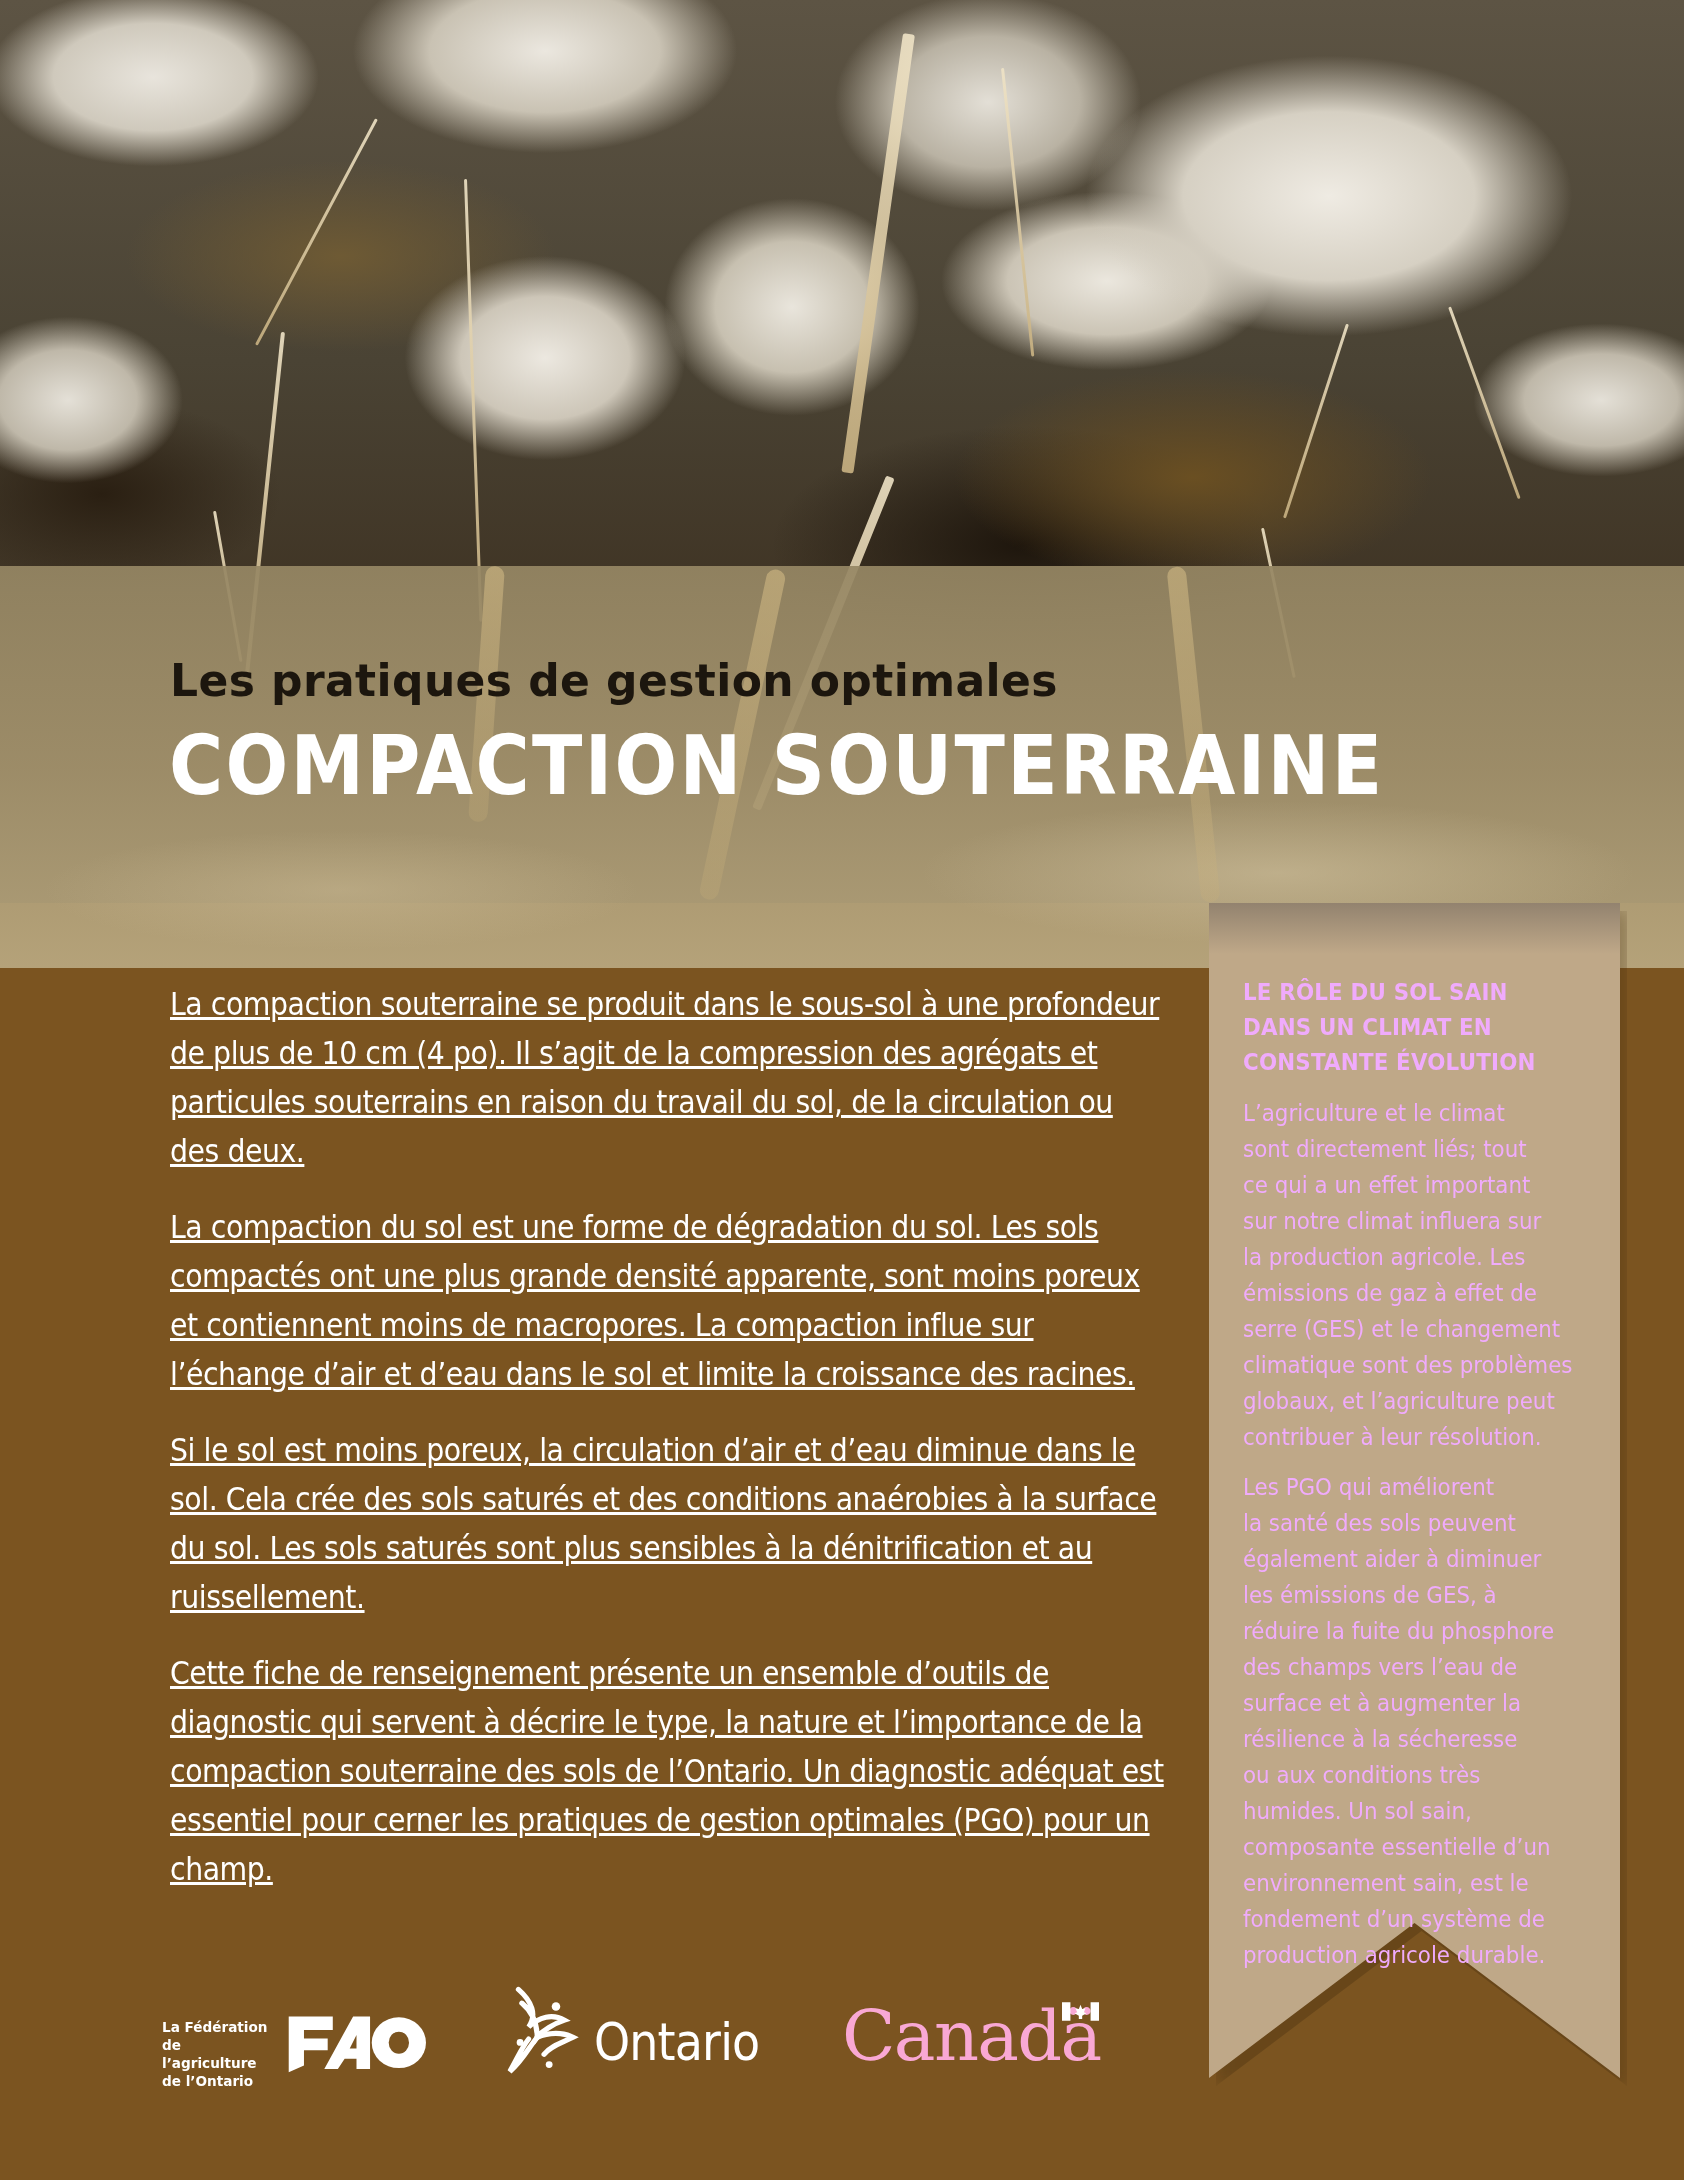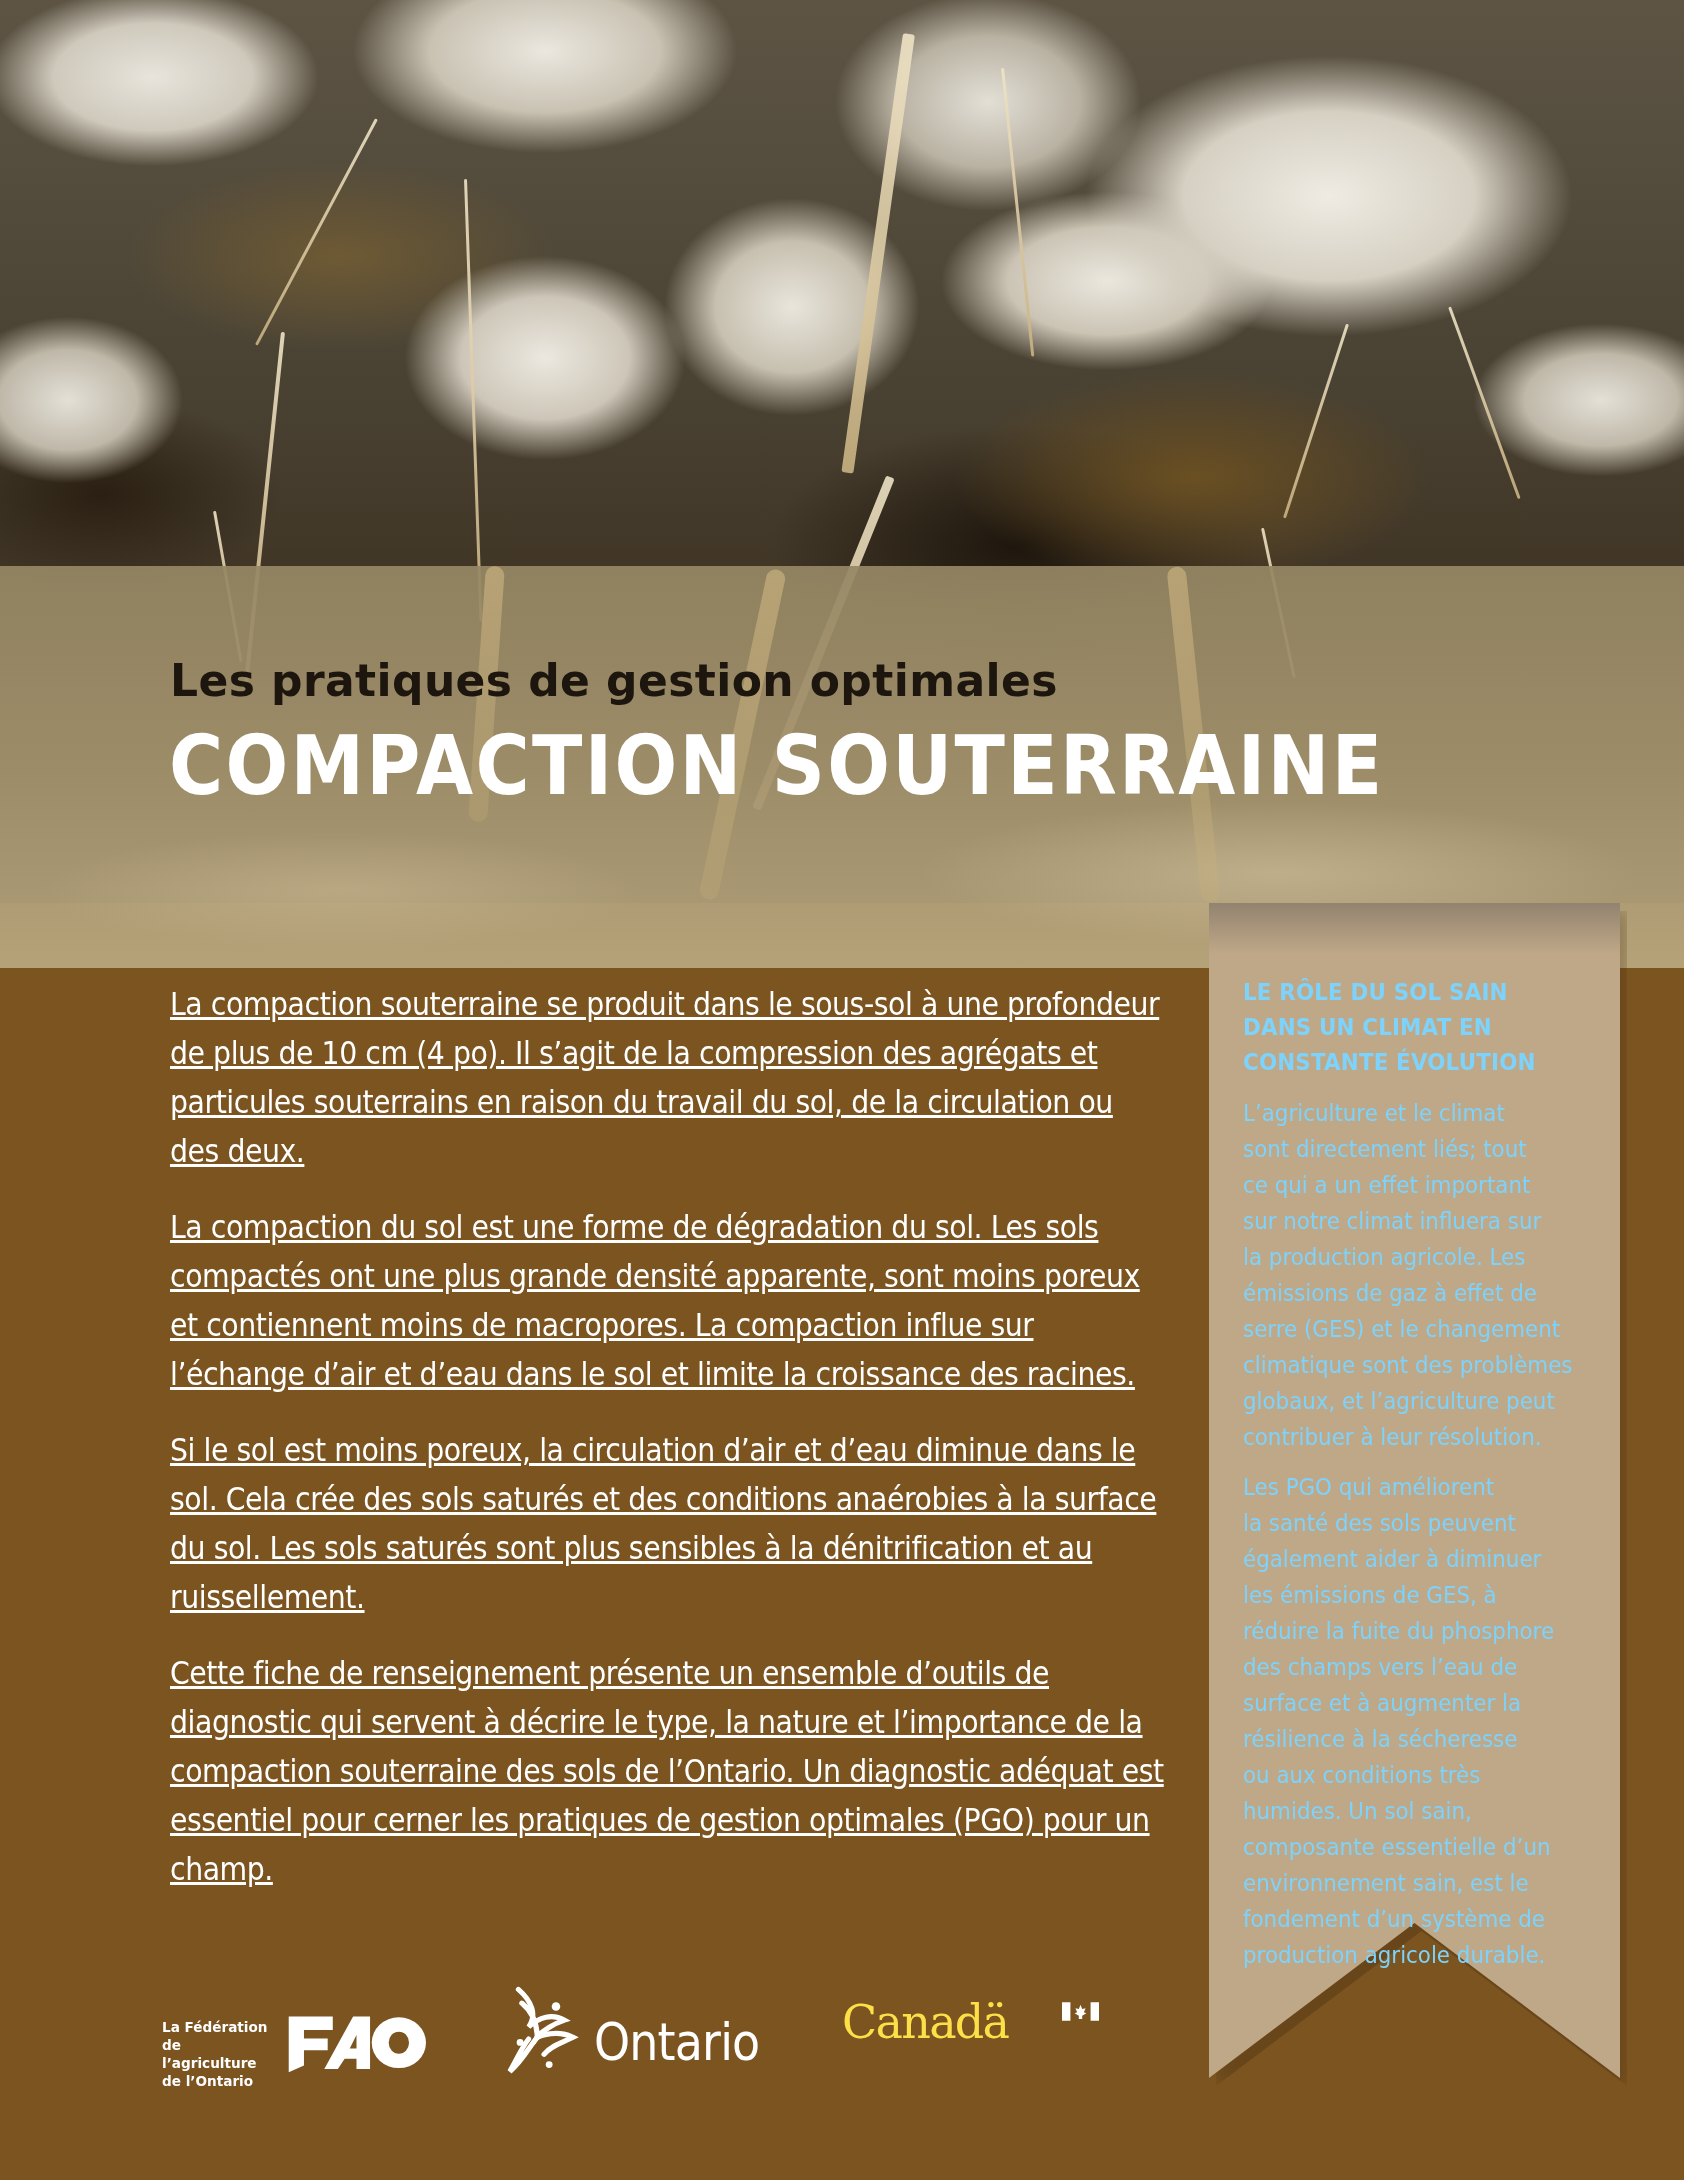--- a/index.html
+++ b/index.html
@@ -76,21 +76,21 @@
     background: linear-gradient(180deg, rgba(110,100,90,.55), rgba(191,168,136,0));
   }
   .ribbon-shadow {
     position: absolute; left: 1216px; top: 911px; width: 411px; height: 1175px;
     background: rgba(70,45,15,.35);
     clip-path: polygon(0 0, 100% 0, 100% 100%, 50% 86.8%, 0 100%);
     filter: blur(8.5px);
   }
   .sidebar {
     position: absolute; left: 1243px; top: 975px; width: 358px;
-    color: #7dd3fc; font-family: "DejaVu Sans", sans-serif;
+    color: #f0abfc; font-family: "DejaVu Sans", sans-serif;
   }
   .sidebar h2 {
     font-size: 23px; line-height: 35px; font-weight: bold; letter-spacing: 0.2px;
     margin-bottom: 15.3px; transform: scaleX(0.93); transform-origin: left top;
   }
   .sidebar p {
     font-size: 23px; line-height: 36px; margin-bottom: 13.6px;
     white-space: pre-line; transform: scaleX(0.93); transform-origin: left top; width: 392px;
   }
 
@@ -103,21 +103,21 @@
   }
   .fao-mark { position: absolute; left: 285px; top: 37px; }
   .ontario-mark { position: absolute; left: 503px; top: 10.2px; }
   .ontario-text {
     position: absolute; left: 594px; top: 37px;
     font-family: "DejaVu Sans", sans-serif; font-size: 51px; color: #fff; letter-spacing: -0.9px;
     transform: scaleX(0.9); transform-origin: left center;
   }
   .canada-text {
     position: absolute; left: 842px; top: 19px;
-    font-family: "DejaVu Serif", serif; font-size: 46px; color: #fde047; letter-spacing: -1.7px;
+    font-family: "DejaVu Serif", serif; font-size: 70px; color: #f9a8d4; letter-spacing: -1.7px;
   }
   .canada-flag { position: absolute; left: 1062px; top: 25.6px; }
 </style>
 </head>
 <body>
 
 <div class="hero">
   <div class="root" style="left:903px;top:34px;height:443px;transform:rotate(8deg);width:12px;"></div>
   <div class="root" style="left:886px;top:477px;height:358px;transform:rotate(22deg);width:8.5px;"></div>
   <div class="root" style="left:375px;top:119px;height:256px;transform:rotate(28deg);width:3.4px;"></div>

